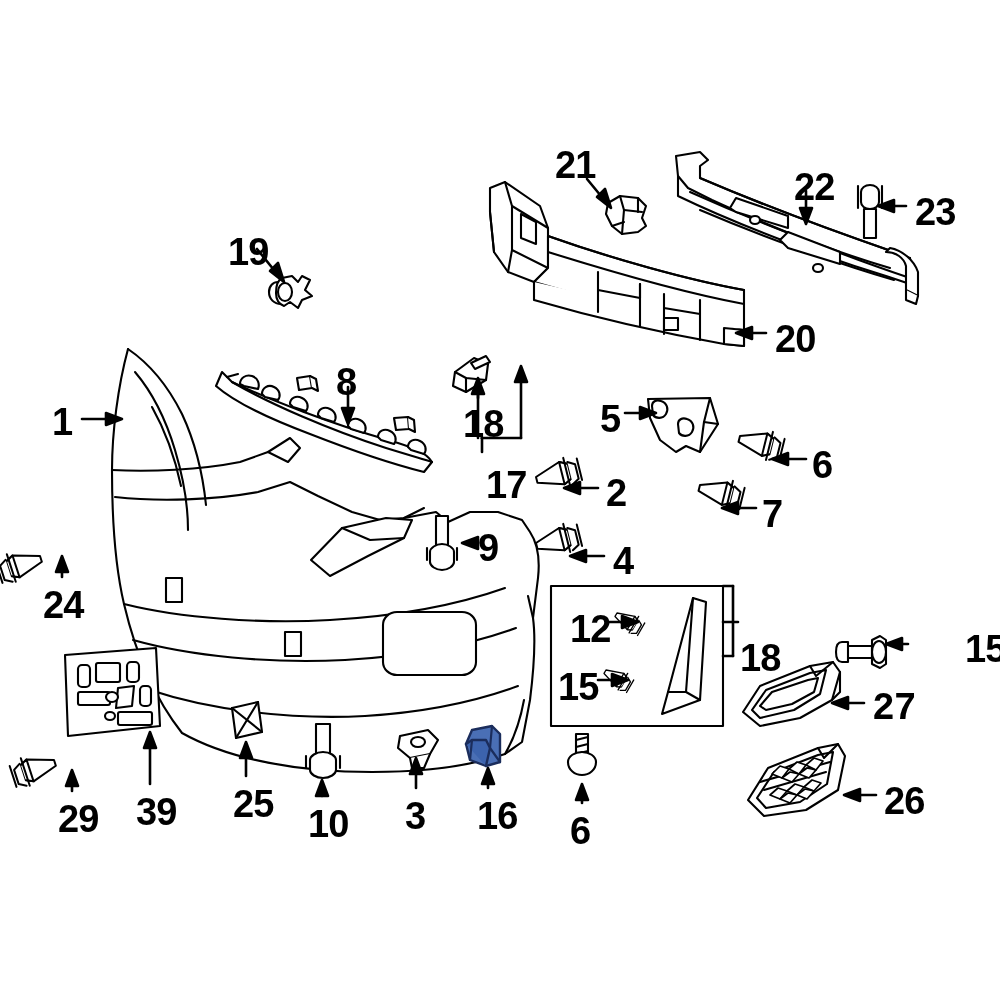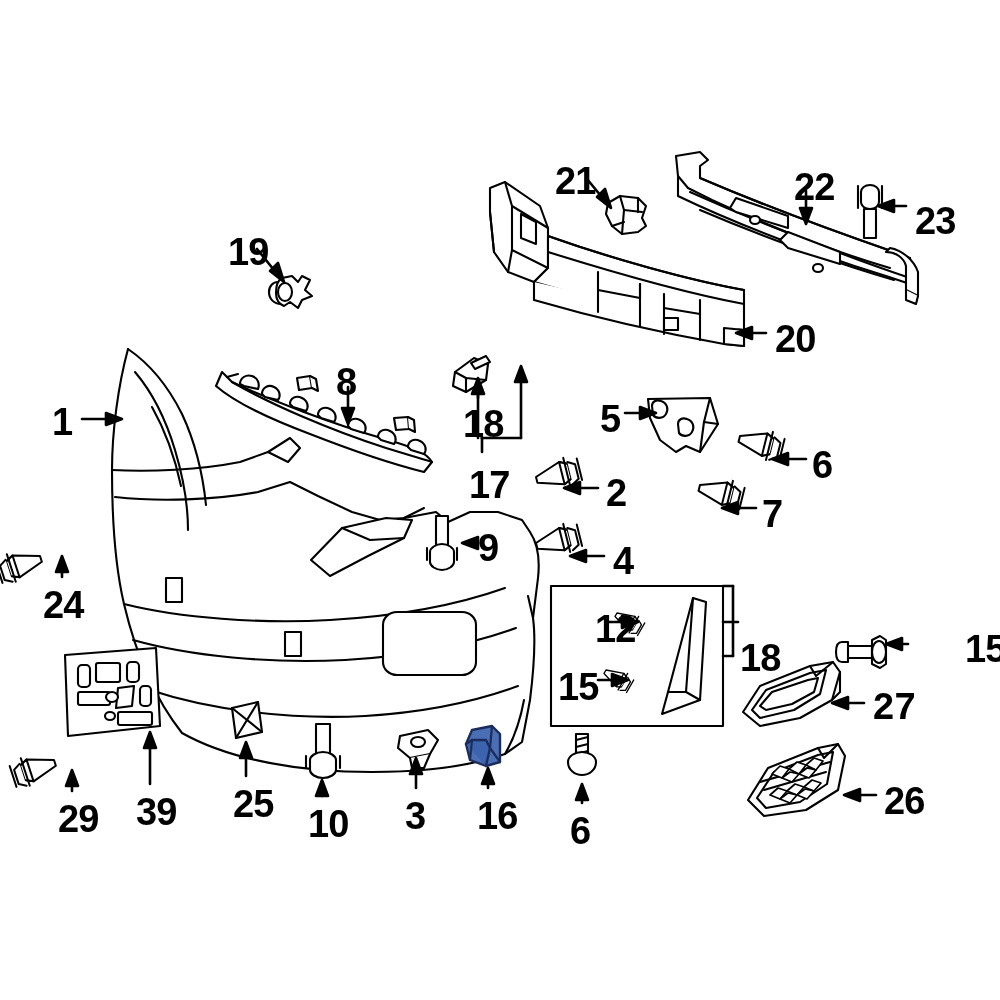--- a/index.html
+++ b/index.html
@@ -394,32 +394,32 @@
   <div class="lbl" style="left:606px; top:474px;">2</div>
   <div class="lbl" style="left:405px; top:797px;">3</div>
   <div class="lbl" style="left:613px; top:542px;">4</div>
   <div class="lbl" style="left:600px; top:400px;">5</div>
   <div class="lbl" style="left:812px; top:446px;">6</div>
   <div class="lbl" style="left:762px; top:495px;">7</div>
   <div class="lbl" style="left:336px; top:363px;">8</div>
   <div class="lbl" style="left:478px; top:529px;">9</div>
   <div class="lbl" style="left:308px; top:805px;">10</div>
   <div class="lbl" style="left:740px; top:639px;">18</div>
-  <div class="lbl" style="left:595px; top:610px;">12</div>
+  <div class="lbl" style="left:570px; top:610px;">12</div>
   <div class="lbl" style="left:558px; top:668px;">15</div>
   <div class="lbl" style="left:570px; top:812px;">6</div>
   <div class="lbl" style="left:917px; top:630px;margin-left:48px;">15</div>
   <div class="lbl" style="left:477px; top:797px;">16</div>
-  <div class="lbl" style="left:469px; top:466px;">17</div>
+  <div class="lbl" style="left:486px; top:466px;">17</div>
   <div class="lbl" style="left:463px; top:405px;">18</div>
   <div class="lbl" style="left:228px; top:233px;text-align:right;">19</div>
   <div class="lbl" style="left:775px; top:320px;">20</div>
-  <div class="lbl" style="left:555px; top:162px;">21</div>
+  <div class="lbl" style="left:555px; top:146px;">21</div>
   <div class="lbl" style="left:794px; top:168px;">22</div>
-  <div class="lbl" style="left:915px; top:193px;margin-top:9px;">23</div>
+  <div class="lbl" style="left:915px; top:193px;">23</div>
   <div class="lbl" style="left:43px;  top:586px;">24</div>
   <div class="lbl" style="left:233px; top:785px;">25</div>
   <div class="lbl" style="left:884px; top:782px;">26</div>
   <div class="lbl" style="left:872px; top:690px;font-family:Liberation Mono, monospace;">27</div>
   <div class="lbl" style="left:136px; top:793px;">39</div>
   <div class="lbl" style="left:58px;  top:800px;">29</div>
 
 </div>
 
 </body></html>

